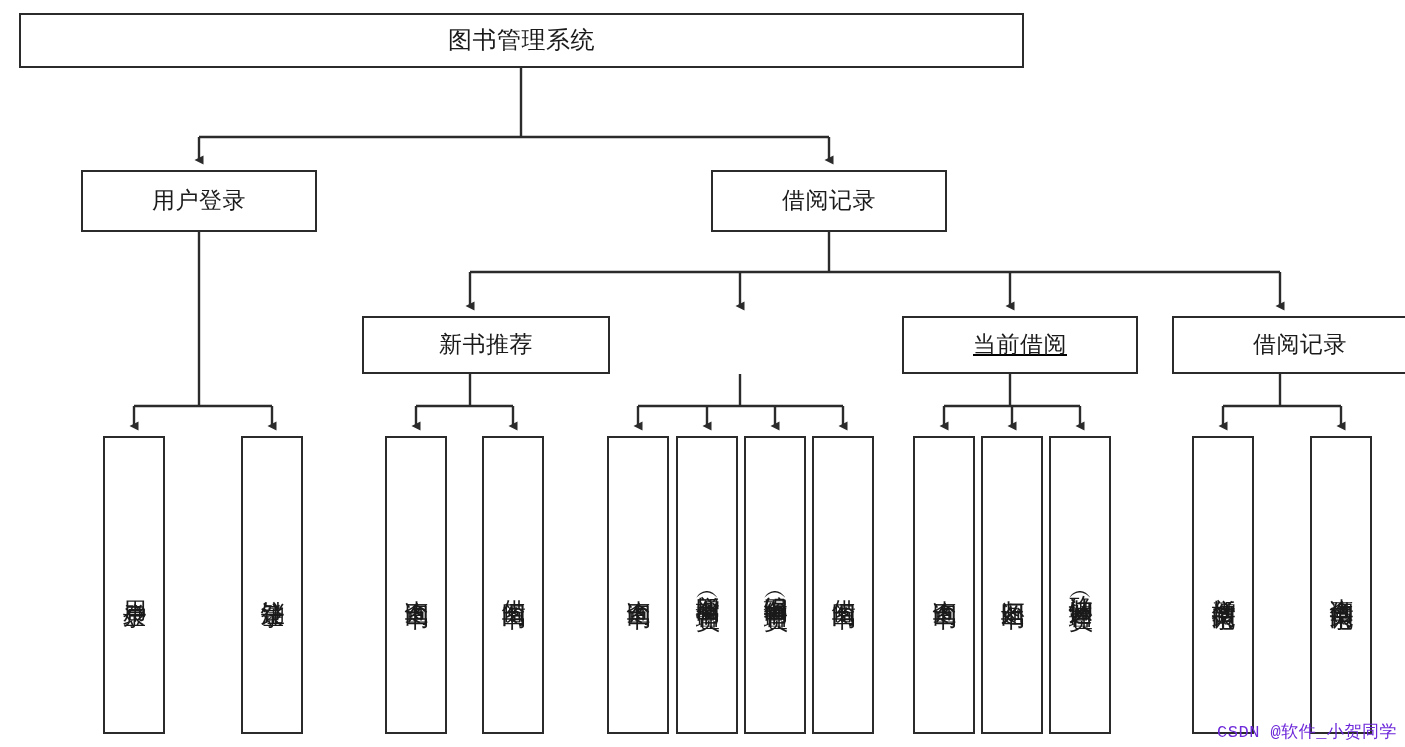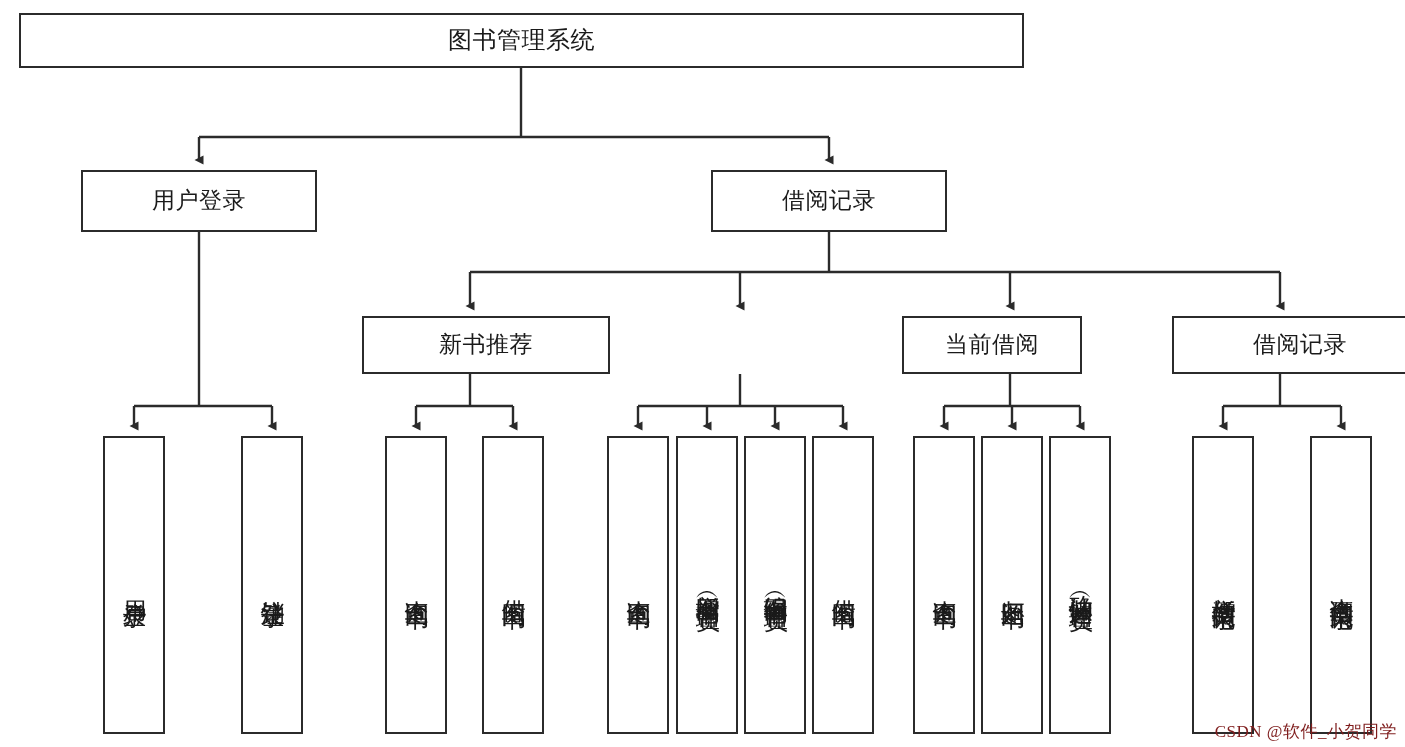--- a/index.html
+++ b/index.html
@@ -54,25 +54,25 @@
     line-height:1.06;
     letter-spacing:2px;
     white-space:nowrap;
     max-height:292px;
   }
   #watermark{
     position:absolute;
     right:8px;
     bottom:4px;
     font-size:17px;
-    color:#7f1d1d;
+    color:#6d28d9;
     letter-spacing:0.5px;
     z-index:5;
     white-space:nowrap;
-    font-family:Liberation Serif, serif;
+    font-family:Liberation Mono, monospace;
     margin-top:47px;
   }
 </style>
 </head>
 <body>
 
 <div id="canvas">
 
   <svg id="edges" viewBox="0 0 1405 747" xmlns="http://www.w3.org/2000/svg">
     <defs>
@@ -131,21 +131,21 @@
   <div class="node horiz" style="left:81px;top:170px;width:236px;height:62px;">
     <span class="label">用户登录</span>
   </div>
   <div class="node horiz" style="left:711px;top:170px;width:236px;height:62px;">
     <span class="label">借阅记录</span>
   </div>
 
   <div class="node horiz" style="left:362px;top:316px;width:248px;height:58px;">
     <span class="label">新书推荐</span>
   </div>
-  <div class="node horiz" style="left:902px;top:316px;width:180px;height:58px;">
+  <div class="node horiz" style="left:902px;top:316px;width:236px;height:58px;text-decoration:underline;">
     <span class="label">当前借阅</span>
   </div>
   <div class="node horiz" style="left:1172px;top:316px;width:256px;height:58px;">
     <span class="label">借阅记录</span>
   </div>
 
   <div class="node vert" style="left:103px;top:436px;width:62px;height:298px;">
     <span class="label">用户登录</span>
   </div>
   <div class="node vert" style="left:241px;top:436px;width:62px;height:298px;">

